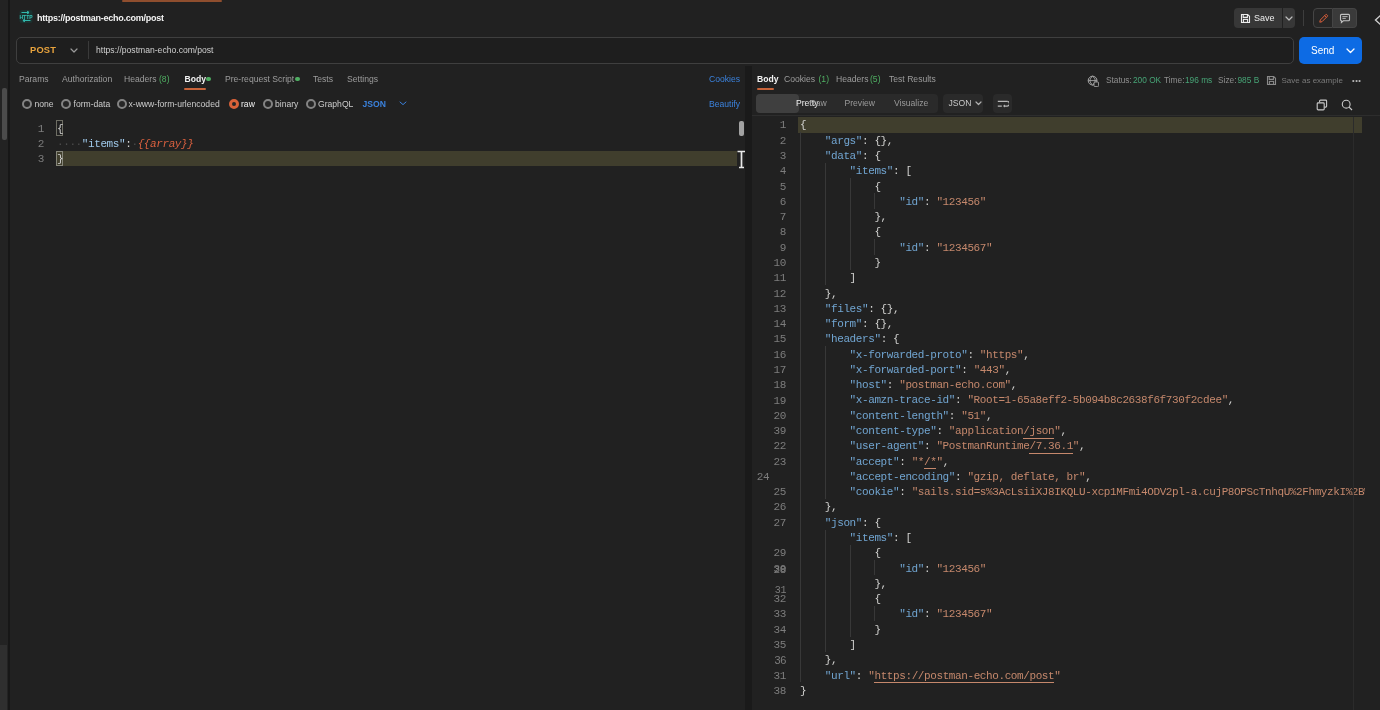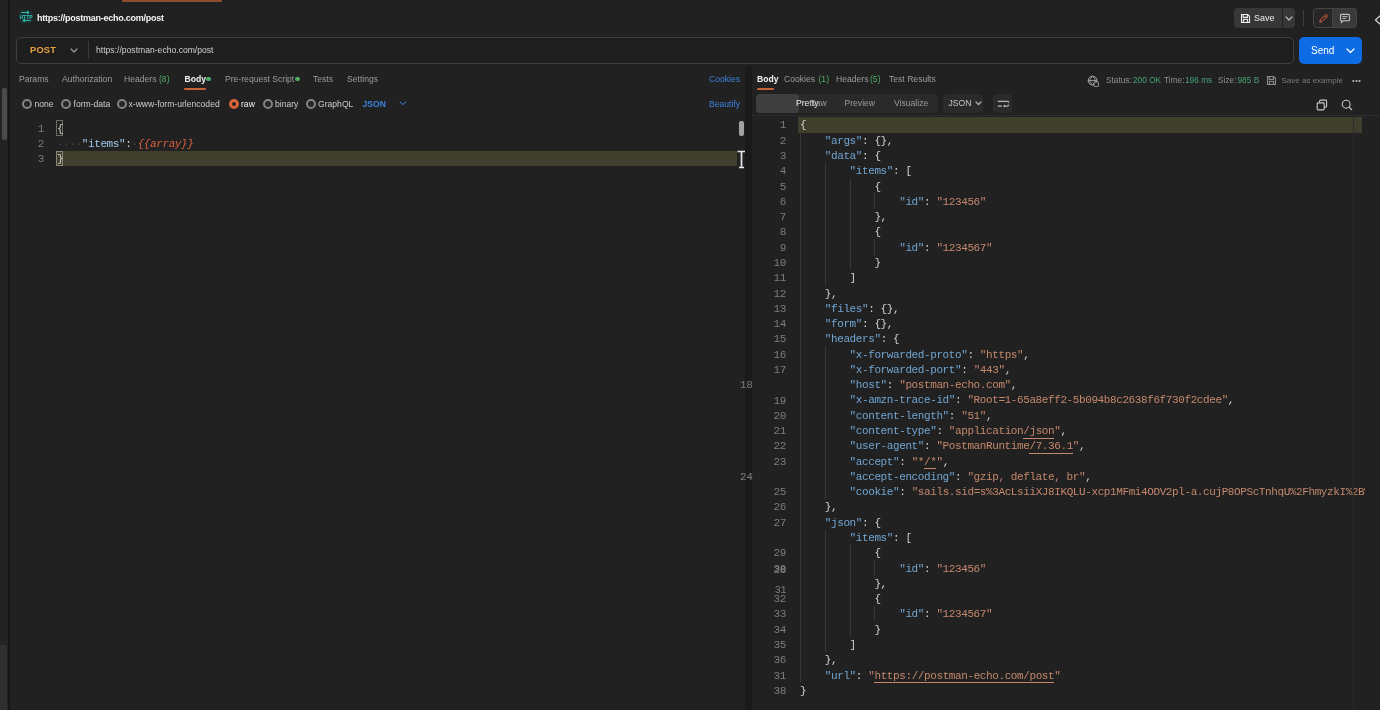--- a/index.html
+++ b/index.html
@@ -193,39 +193,39 @@
 <div style="position:absolute;left:740px;top:225.42px;width:46px;height:15.28px;line-height:15.28px;font-family:'Liberation Mono',monospace;font-size:11.0px;letter-spacing:-0.401px;color:#7d7d7d;text-align:right;">8</div>
 <div style="position:absolute;left:740px;top:240.70px;width:46px;height:15.28px;line-height:15.28px;font-family:'Liberation Mono',monospace;font-size:11.0px;letter-spacing:-0.401px;color:#7d7d7d;text-align:right;">9</div>
 <div style="position:absolute;left:740px;top:255.98px;width:46px;height:15.28px;line-height:15.28px;font-family:'Liberation Mono',monospace;font-size:11.0px;letter-spacing:-0.401px;color:#7d7d7d;text-align:right;">10</div>
 <div style="position:absolute;left:740px;top:271.26px;width:46px;height:15.28px;line-height:15.28px;font-family:'Liberation Mono',monospace;font-size:11.0px;letter-spacing:-0.401px;color:#7d7d7d;text-align:right;">11</div>
 <div style="position:absolute;left:740px;top:286.54px;width:46px;height:15.28px;line-height:15.28px;font-family:'Liberation Mono',monospace;font-size:11.0px;letter-spacing:-0.401px;color:#7d7d7d;text-align:right;">12</div>
 <div style="position:absolute;left:740px;top:301.82px;width:46px;height:15.28px;line-height:15.28px;font-family:'Liberation Mono',monospace;font-size:11.0px;letter-spacing:-0.401px;color:#7d7d7d;text-align:right;">13</div>
 <div style="position:absolute;left:740px;top:317.10px;width:46px;height:15.28px;line-height:15.28px;font-family:'Liberation Mono',monospace;font-size:11.0px;letter-spacing:-0.401px;color:#7d7d7d;text-align:right;">14</div>
 <div style="position:absolute;left:740px;top:332.38px;width:46px;height:15.28px;line-height:15.28px;font-family:'Liberation Mono',monospace;font-size:11.0px;letter-spacing:-0.401px;color:#7d7d7d;text-align:right;">15</div>
 <div style="position:absolute;left:740px;top:347.66px;width:46px;height:15.28px;line-height:15.28px;font-family:'Liberation Mono',monospace;font-size:11.0px;letter-spacing:-0.401px;color:#7d7d7d;text-align:right;">16</div>
 <div style="position:absolute;left:740px;top:362.94px;width:46px;height:15.28px;line-height:15.28px;font-family:'Liberation Mono',monospace;font-size:11.0px;letter-spacing:-0.401px;color:#7d7d7d;text-align:right;">17</div>
-<div style="position:absolute;left:740px;top:378.22px;width:46px;height:15.28px;line-height:15.28px;font-family:'Liberation Mono',monospace;font-size:11.0px;letter-spacing:-0.401px;color:#7d7d7d;text-align:left;">18</div>
+<div style="position:absolute;left:740px;top:378.22px;width:46px;height:15.28px;line-height:15.28px;font-family:'Liberation Mono',monospace;font-size:11.0px;letter-spacing:-0.401px;color:#7d7d7d;text-align:right;">18</div>
 <div style="position:absolute;left:740px;top:393.50px;width:46px;height:15.28px;line-height:15.28px;font-family:'Liberation Mono',monospace;font-size:11.0px;letter-spacing:-0.401px;color:#7d7d7d;text-align:right;">19</div>
 <div style="position:absolute;left:740px;top:408.78px;width:46px;height:15.28px;line-height:15.28px;font-family:'Liberation Mono',monospace;font-size:11.0px;letter-spacing:-0.401px;color:#7d7d7d;text-align:right;">20</div>
-<div style="position:absolute;left:740px;top:424.06px;width:46px;height:15.28px;line-height:15.28px;font-family:'Liberation Mono',monospace;font-size:11.0px;letter-spacing:-0.401px;color:#7d7d7d;text-align:right;">21</div>
+<div style="position:absolute;left:740px;top:424.06px;width:46px;height:15.28px;line-height:15.28px;font-family:'Liberation Mono',monospace;font-size:11.0px;letter-spacing:-0.401px;color:#7d7d7d;text-align:right;">39</div>
 <div style="position:absolute;left:740px;top:439.34px;width:46px;height:15.28px;line-height:15.28px;font-family:'Liberation Mono',monospace;font-size:11.0px;letter-spacing:-0.401px;color:#7d7d7d;text-align:right;">22</div>
 <div style="position:absolute;left:740px;top:454.62px;width:46px;height:15.28px;line-height:15.28px;font-family:'Liberation Mono',monospace;font-size:11.0px;letter-spacing:-0.401px;color:#7d7d7d;text-align:right;">23</div>
-<div style="position:absolute;left:740px;top:469.90px;width:46px;height:15.28px;line-height:15.28px;font-family:'Liberation Mono',monospace;font-size:11.0px;letter-spacing:-0.401px;color:#7d7d7d;text-align:left;">24</div>
+<div style="position:absolute;left:740px;top:469.90px;width:46px;height:15.28px;line-height:15.28px;font-family:'Liberation Mono',monospace;font-size:11.0px;letter-spacing:-0.401px;color:#7d7d7d;text-align:center;">24</div>
 <div style="position:absolute;left:740px;top:485.18px;width:46px;height:15.28px;line-height:15.28px;font-family:'Liberation Mono',monospace;font-size:11.0px;letter-spacing:-0.401px;color:#7d7d7d;text-align:right;">25</div>
 <div style="position:absolute;left:740px;top:500.46px;width:46px;height:15.28px;line-height:15.28px;font-family:'Liberation Mono',monospace;font-size:11.0px;letter-spacing:-0.401px;color:#7d7d7d;text-align:right;">26</div>
 <div style="position:absolute;left:740px;top:515.74px;width:46px;height:15.28px;line-height:15.28px;font-family:'Liberation Mono',monospace;font-size:11.0px;letter-spacing:-0.401px;color:#7d7d7d;text-align:right;">27</div>
 <div style="position:absolute;left:740px;top:531.02px;width:46px;height:15.28px;line-height:15.28px;font-family:'Liberation Mono',monospace;font-size:11.0px;letter-spacing:-0.401px;color:#7d7d7d;text-align:right;margin-top:32px;">28</div>
 <div style="position:absolute;left:740px;top:546.30px;width:46px;height:15.28px;line-height:15.28px;font-family:'Liberation Mono',monospace;font-size:11.0px;letter-spacing:-0.401px;color:#7d7d7d;text-align:right;">29</div>
 <div style="position:absolute;left:740px;top:561.58px;width:46px;height:15.28px;line-height:15.28px;font-family:'Liberation Mono',monospace;font-size:11.0px;letter-spacing:-0.401px;color:#7d7d7d;text-align:right;">30</div>
 <div style="position:absolute;left:740px;top:583px;width:46px;height:15.28px;line-height:15.28px;font-family:'Liberation Mono',monospace;font-size:10px;letter-spacing:-0.401px;color:#7d7d7d;text-align:right;">31</div>
 <div style="position:absolute;left:740px;top:592.14px;width:46px;height:15.28px;line-height:15.28px;font-family:'Liberation Mono',monospace;font-size:11.0px;letter-spacing:-0.401px;color:#7d7d7d;text-align:right;">32</div>
 <div style="position:absolute;left:740px;top:607.42px;width:46px;height:15.28px;line-height:15.28px;font-family:'Liberation Mono',monospace;font-size:11.0px;letter-spacing:-0.401px;color:#7d7d7d;text-align:right;">33</div>
 <div style="position:absolute;left:740px;top:622.70px;width:46px;height:15.28px;line-height:15.28px;font-family:'Liberation Mono',monospace;font-size:11.0px;letter-spacing:-0.401px;color:#7d7d7d;text-align:right;">34</div>
 <div style="position:absolute;left:740px;top:637.98px;width:46px;height:15.28px;line-height:15.28px;font-family:'Liberation Mono',monospace;font-size:11.0px;letter-spacing:-0.401px;color:#7d7d7d;text-align:right;">35</div>
-<div style="position:absolute;left:740px;top:653.26px;width:46px;height:15.28px;line-height:15.28px;font-family:Liberation Mono, monospace;font-size:11.0px;letter-spacing:-0.401px;color:#7d7d7d;text-align:right;">36</div>
+<div style="position:absolute;left:740px;top:653.26px;width:46px;height:15.28px;line-height:15.28px;font-family:Liberation Sans, sans-serif;font-size:11.0px;letter-spacing:-0.401px;color:#7d7d7d;text-align:right;">36</div>
 <div style="position:absolute;left:740px;top:668.54px;width:46px;height:15.28px;line-height:15.28px;font-family:'Liberation Mono',monospace;font-size:11.0px;letter-spacing:-0.401px;color:#7d7d7d;text-align:right;">31</div>
 <div style="position:absolute;left:740px;top:683.82px;width:46px;height:15.28px;line-height:15.28px;font-family:'Liberation Mono',monospace;font-size:11.0px;letter-spacing:-0.401px;color:#7d7d7d;text-align:right;">38</div>
 <div style="position:absolute;left:800px;top:117.06px;width:565px;height:592.94px;overflow:hidden;">
 <div style="position:absolute;left:0;top:1.40px;height:15.28px;line-height:15.28px;font-family:'Liberation Mono',monospace;font-size:11.0px;letter-spacing:-0.401px;white-space:pre;"><span style="color:#d2d2d0">{</span></div>
 <div style="position:absolute;left:0;top:16.68px;height:15.28px;line-height:15.28px;font-family:'Liberation Mono',monospace;font-size:11.0px;letter-spacing:-0.401px;white-space:pre;">    <span style="color:#71a5d1">"args"</span><span style="color:#d2d2d0">: {},</span></div>
 <div style="position:absolute;left:0;top:31.96px;height:15.28px;line-height:15.28px;font-family:'Liberation Mono',monospace;font-size:11.0px;letter-spacing:-0.401px;white-space:pre;">    <span style="color:#71a5d1">"data"</span><span style="color:#d2d2d0">: {</span></div>
 <div style="position:absolute;left:0;top:47.24px;height:15.28px;line-height:15.28px;font-family:'Liberation Mono',monospace;font-size:11.0px;letter-spacing:-0.401px;white-space:pre;">        <span style="color:#71a5d1">"items"</span><span style="color:#d2d2d0">: [</span></div>
 <div style="position:absolute;left:0;top:62.52px;height:15.28px;line-height:15.28px;font-family:'Liberation Mono',monospace;font-size:11.0px;letter-spacing:-0.401px;white-space:pre;">            <span style="color:#d2d2d0">{</span></div>
 <div style="position:absolute;left:0;top:77.80px;height:15.28px;line-height:15.28px;font-family:'Liberation Mono',monospace;font-size:11.0px;letter-spacing:-0.401px;white-space:pre;">                <span style="color:#71a5d1">"id"</span><span style="color:#d2d2d0">: </span><span style="color:#c5886c">"123456"</span></div>
 <div style="position:absolute;left:0;top:93.08px;height:15.28px;line-height:15.28px;font-family:'Liberation Mono',monospace;font-size:11.0px;letter-spacing:-0.401px;white-space:pre;">            <span style="color:#d2d2d0">},</span></div>

